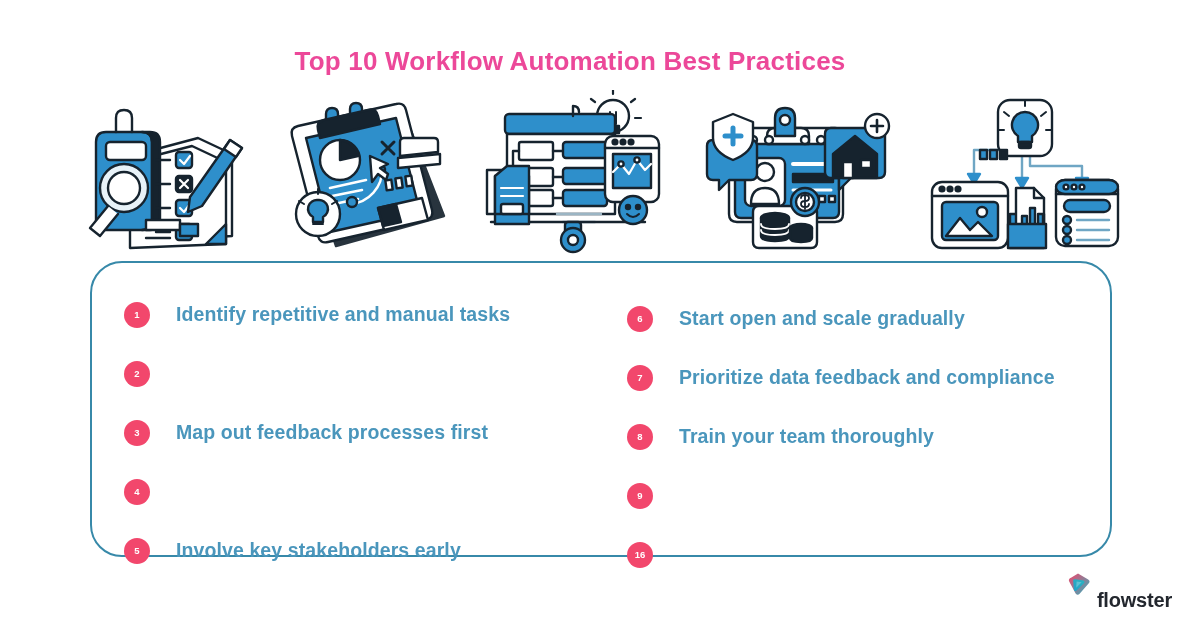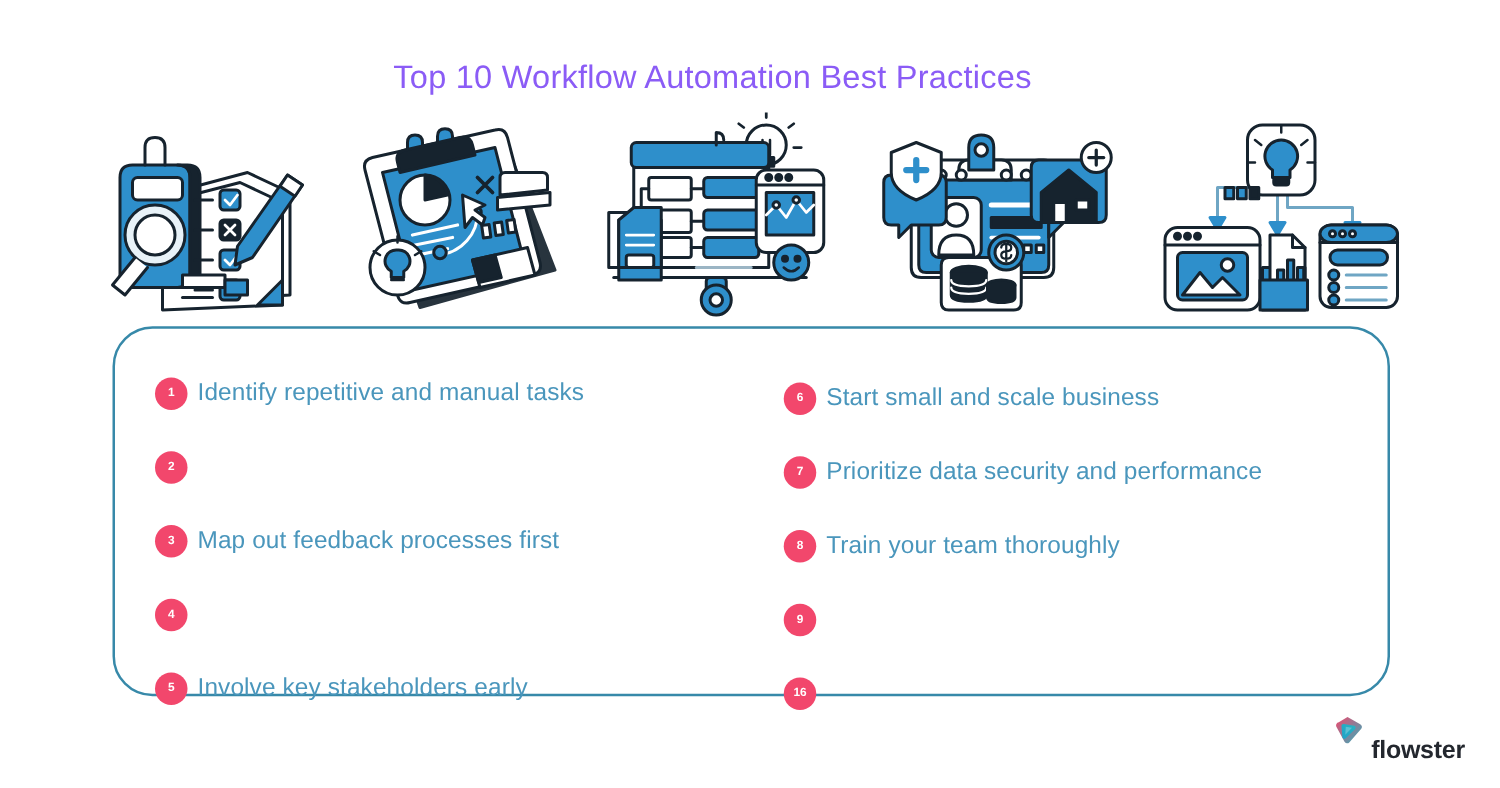--- a/index.html
+++ b/index.html
@@ -11,23 +11,23 @@
     overflow:hidden;
     position:relative;
   }
   .canvas{position:relative;width:1200px;height:630px;}
 
   
   .title{
     position:absolute;top:46px;left:0;width:1140px;
     text-align:center;
     font-size:26px;
-    font-weight:400;
+    font-weight:700;
     letter-spacing:0.2px;
-    color:#8b5cf6;
+    color:#ec4899;
   }
 
   
   .illus-row{
     position:absolute;top:88px;left:80px;
     width:1045px;height:168px;
     display:flex;align-items:flex-end;justify-content:space-between;
   }
   .illus{position:relative;}
   .illus svg{display:block;}
@@ -58,23 +58,23 @@
     flex:0 0 auto;
     width:26px;height:26px;border-radius:50%;
     background:#F2476C;
     color:#ffffff;
     font-size:9.5px;
     font-weight:600;
     display:flex;align-items:center;justify-content:center;
     line-height:1;
   }
   .item-text{
-    margin-left:8px;
+    margin-left:26px;
     font-size:19.5px;
-    font-weight:400;
+    font-weight:700;
     color:#4A96BC;
     letter-spacing:0.1px;
     white-space:nowrap;
   }
 
   
   .logo{
     position:absolute;right:28px;bottom:18px;
     display:flex;align-items:center;gap:7px;
   }
@@ -349,25 +349,25 @@
         </div>
         <div class="item">
           <div class="badge">5</div>
           <div class="item-text">Involve key stakeholders early</div>
         </div>
       </div>
 
       <div class="col col-right">
         <div class="item">
           <div class="badge">6</div>
-          <div class="item-text">Start small and scale business</div>
+          <div class="item-text">Start open and scale gradually</div>
         </div>
         <div class="item">
           <div class="badge">7</div>
-          <div class="item-text">Prioritize data security and performance</div>
+          <div class="item-text">Prioritize data feedback and compliance</div>
         </div>
         <div class="item">
           <div class="badge">8</div>
           <div class="item-text">Train your team thoroughly</div>
         </div>
         <div class="item">
           <div class="badge">9</div>
         </div>
         <div class="item">
           <div class="badge">16</div>

